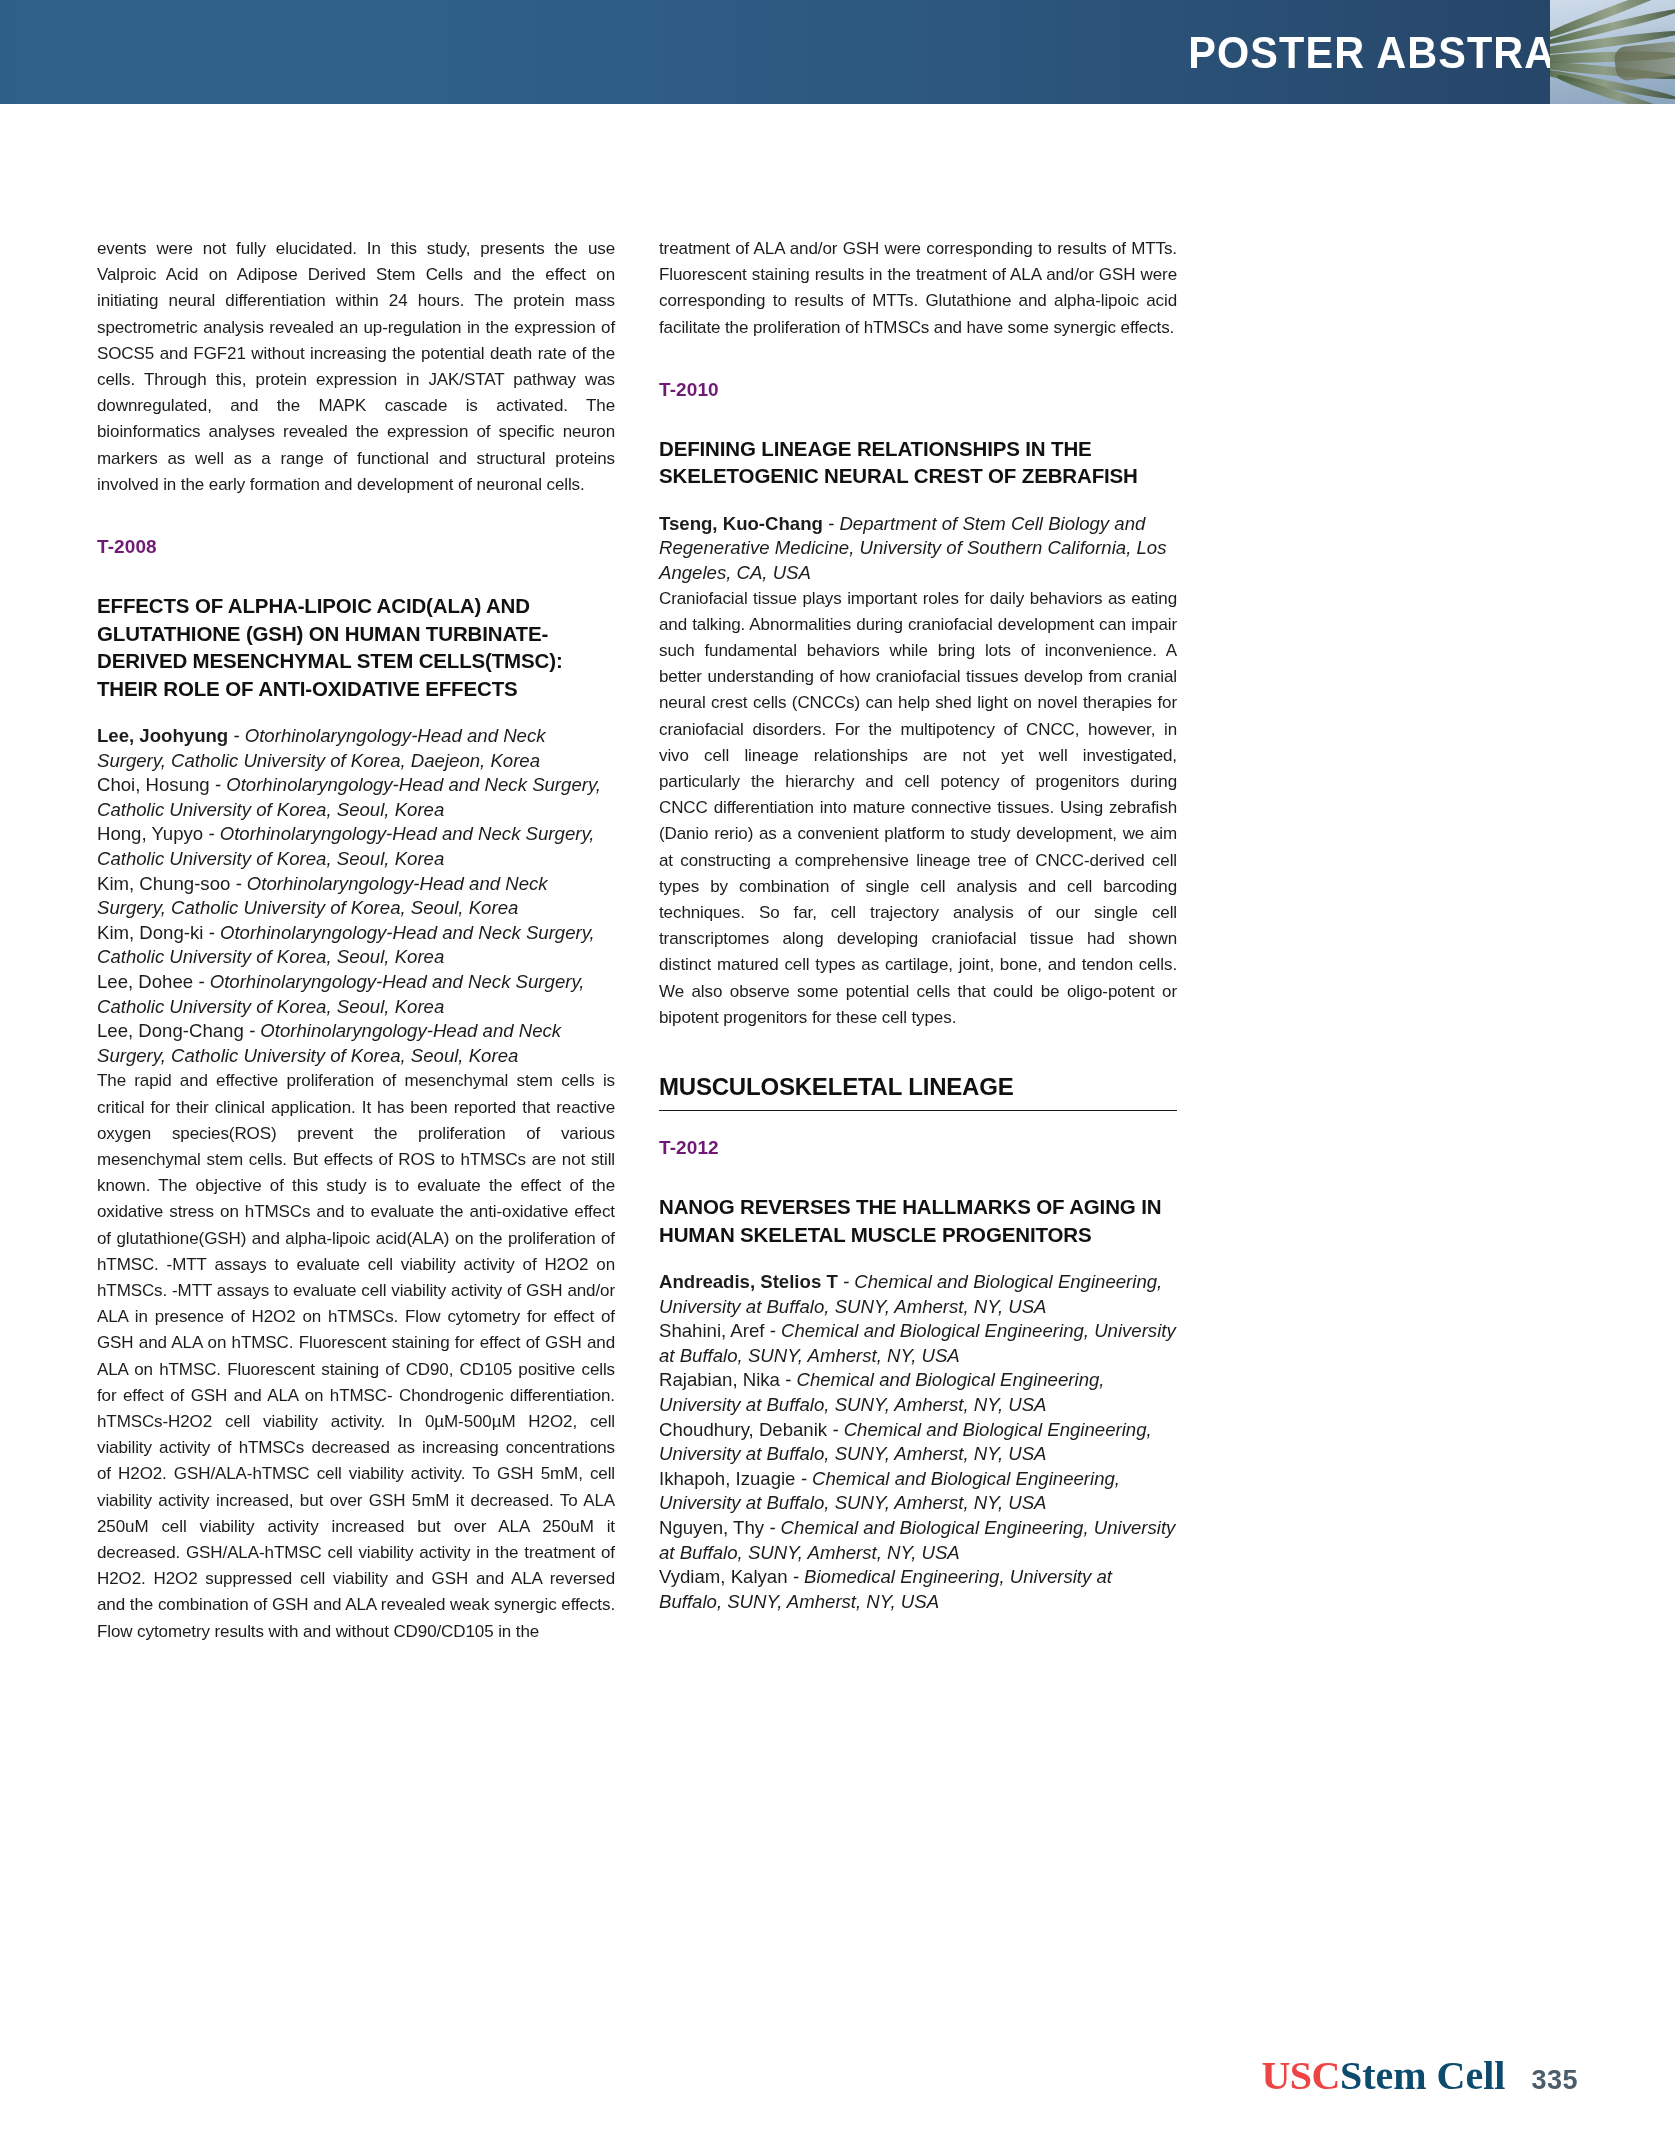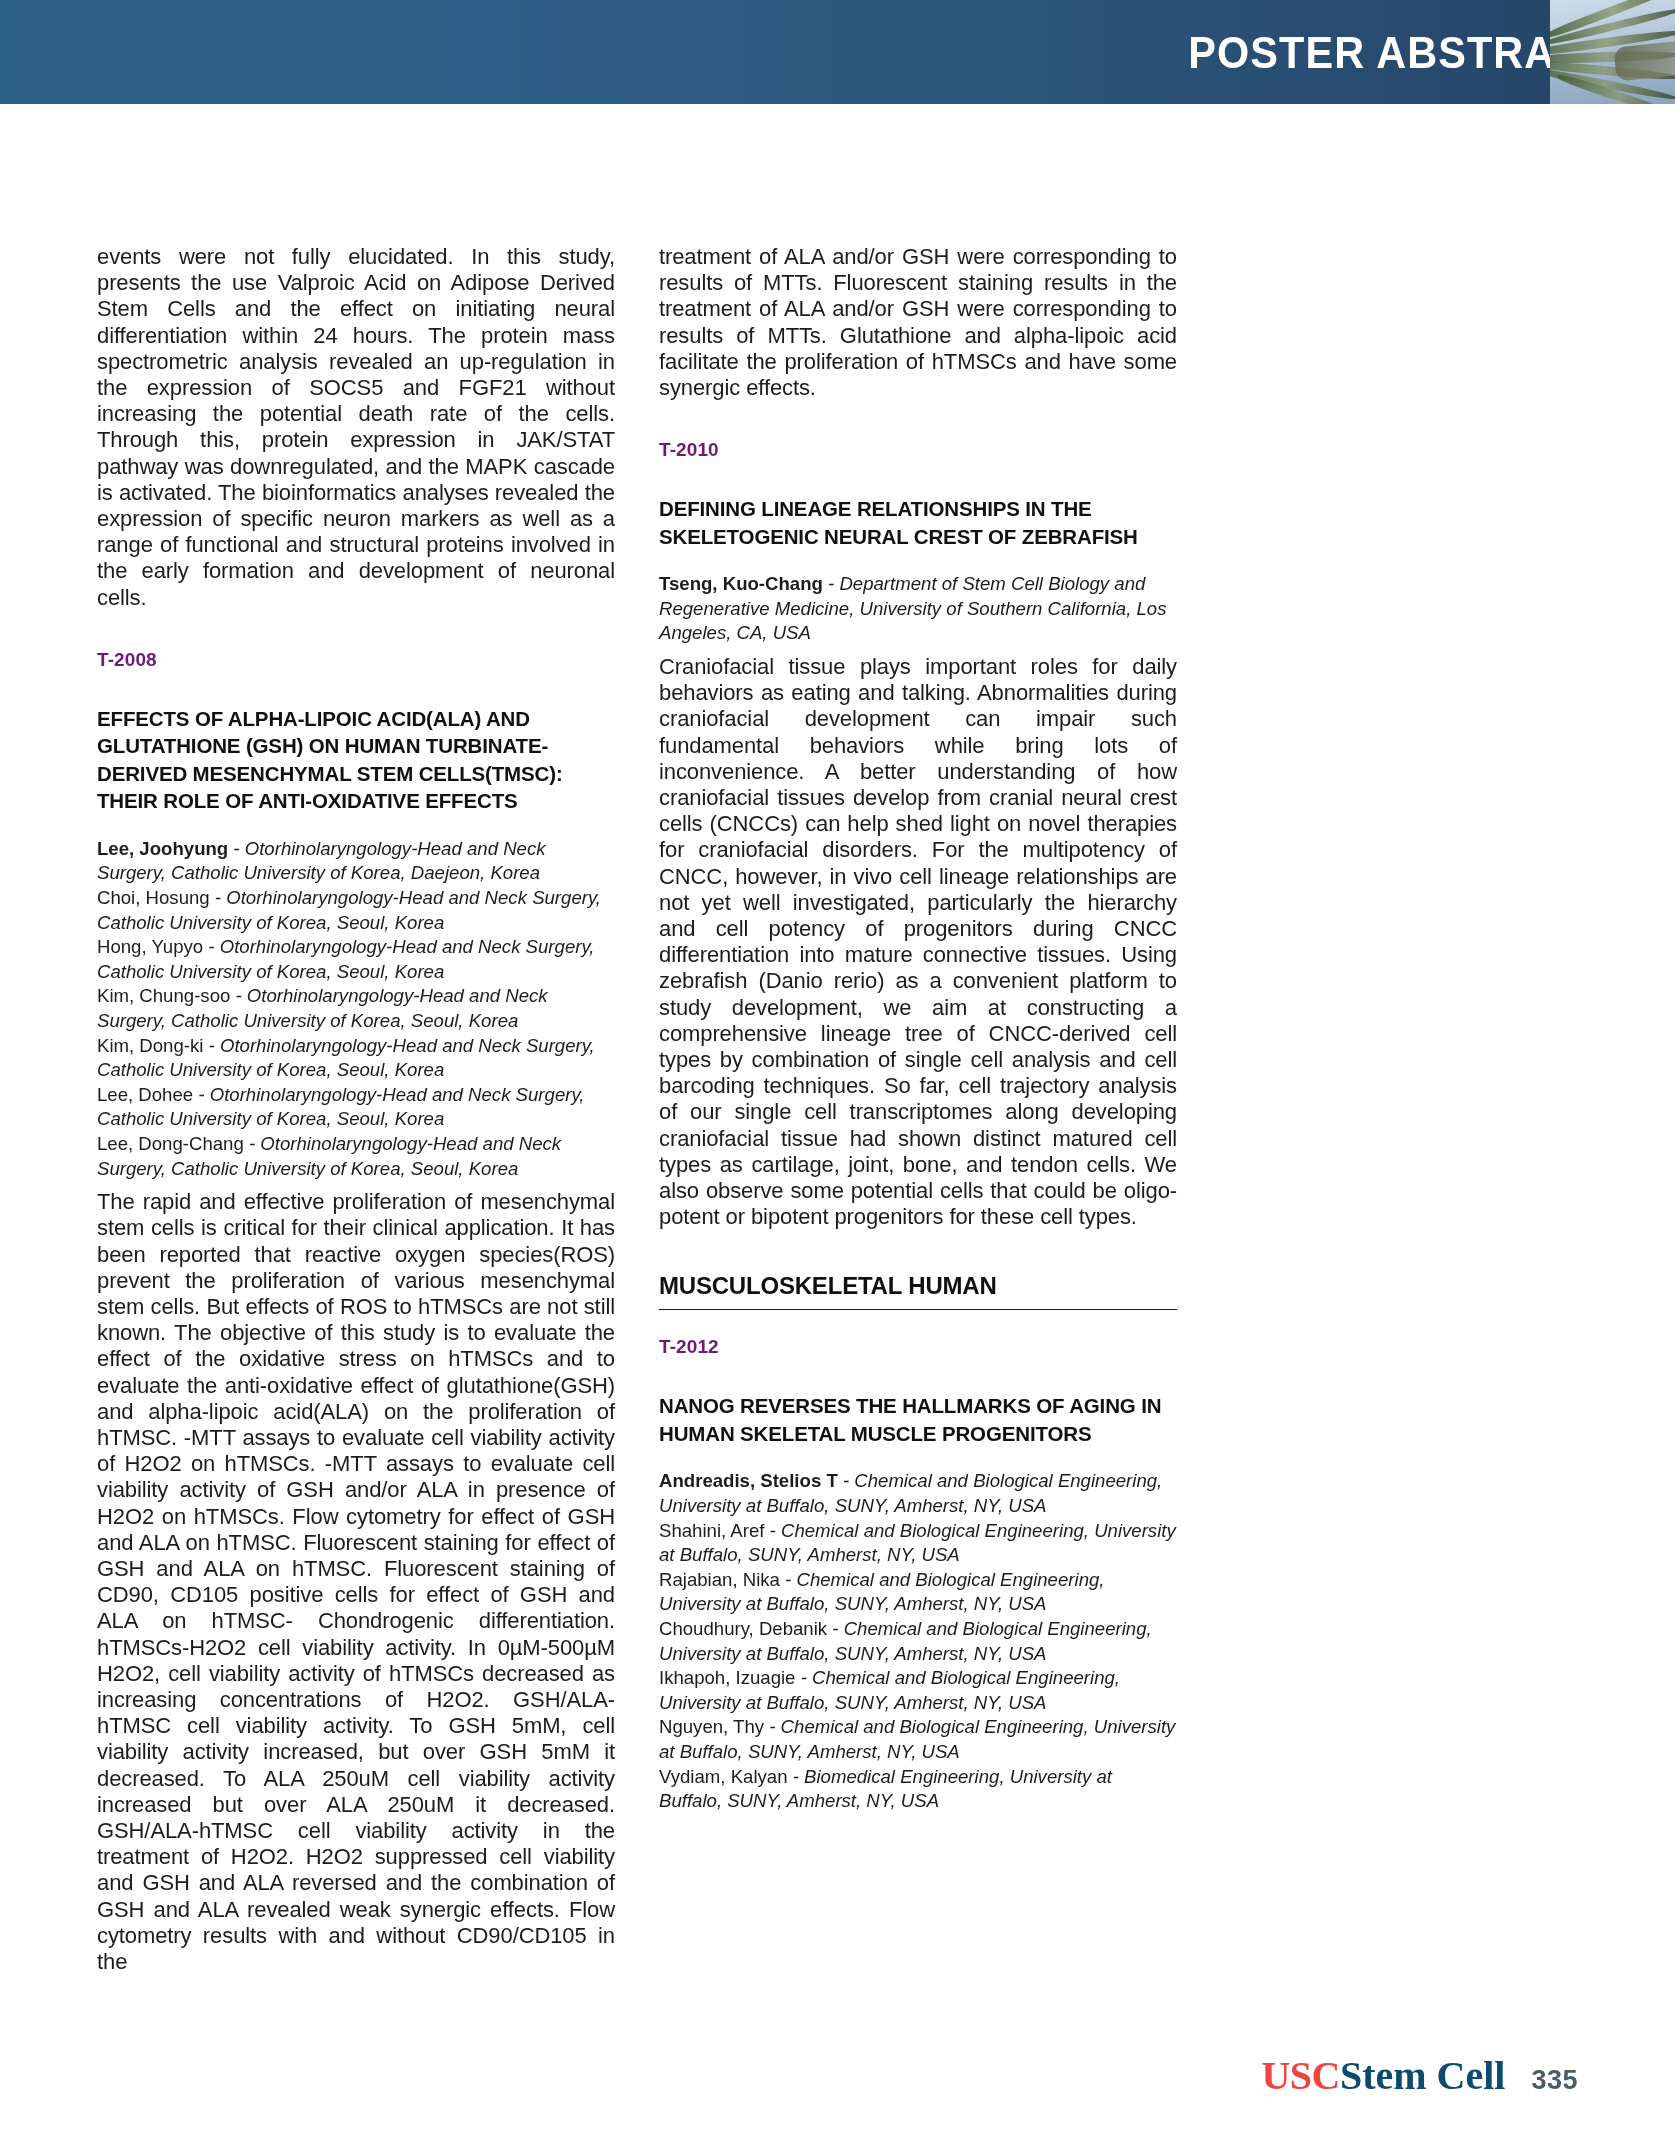--- a/index.html
+++ b/index.html
@@ -78,22 +78,22 @@
     left: 97px;
     width: 1481px;
     display: flex;
     gap: 44px;
   }
   .col {
     width: 518px;
   }
 
   p.body-text {
-    margin: 8px 0 0 0;
-    font-size: 22px;
+    margin: 0 0 0 0;
+    font-size: 17px;
     line-height: 26.2px;
     text-align: justify;
     color: #1c1c1c;
     letter-spacing: -0.1px;
   }
 
   .abstract-id {
     font-size: 19px;
     font-weight: bold;
     color: #701a75;
@@ -226,21 +226,21 @@
     <div class="abstract-title">DEFINING LINEAGE RELATIONSHIPS IN THE SKELETOGENIC NEURAL CREST OF ZEBRAFISH</div>
 
     <div class="author-block">
       <span class="author-line">
         <span class="author-name">Tseng, Kuo-Chang</span><span class="author-aff"> - Department of Stem Cell Biology and Regenerative Medicine, University of Southern California, Los Angeles, CA, USA</span>
       </span>
     </div>
 
     <p class="body-text para-gap">Craniofacial tissue plays important roles for daily behaviors as eating and talking. Abnormalities during craniofacial development can impair such fundamental behaviors while bring lots of inconvenience. A better understanding of how craniofacial tissues develop from cranial neural crest cells (CNCCs) can help shed light on novel therapies for craniofacial disorders. For the multipotency of CNCC, however, in vivo cell lineage relationships are not yet well investigated, particularly the hierarchy and cell potency of progenitors during CNCC differentiation into mature connective tissues. Using zebrafish (Danio rerio) as a convenient platform to study development, we aim at constructing a comprehensive lineage tree of CNCC-derived cell types by combination of single cell analysis and cell barcoding techniques. So far, cell trajectory analysis of our single cell transcriptomes along developing craniofacial tissue had shown distinct matured cell types as cartilage, joint, bone, and tendon cells. We also observe some potential cells that could be oligo-potent or bipotent progenitors for these cell types.</p>
 
-    <div class="section-heading">MUSCULOSKELETAL HUMAN</div>
+    <div class="section-heading">MUSCULOSKELETAL LINEAGE</div>
     <hr class="section-rule">
 
     <div class="abstract-id" style="margin-top:26px;">T-2012</div>
 
     <div class="abstract-title">NANOG REVERSES THE HALLMARKS OF AGING IN HUMAN SKELETAL MUSCLE PROGENITORS</div>
 
     <div class="author-block">
       <span class="author-line">
         <span class="author-name">Andreadis, Stelios T</span><span class="author-aff"> - Chemical and Biological Engineering, University at Buffalo, SUNY, Amherst, NY, USA</span>
       </span>

